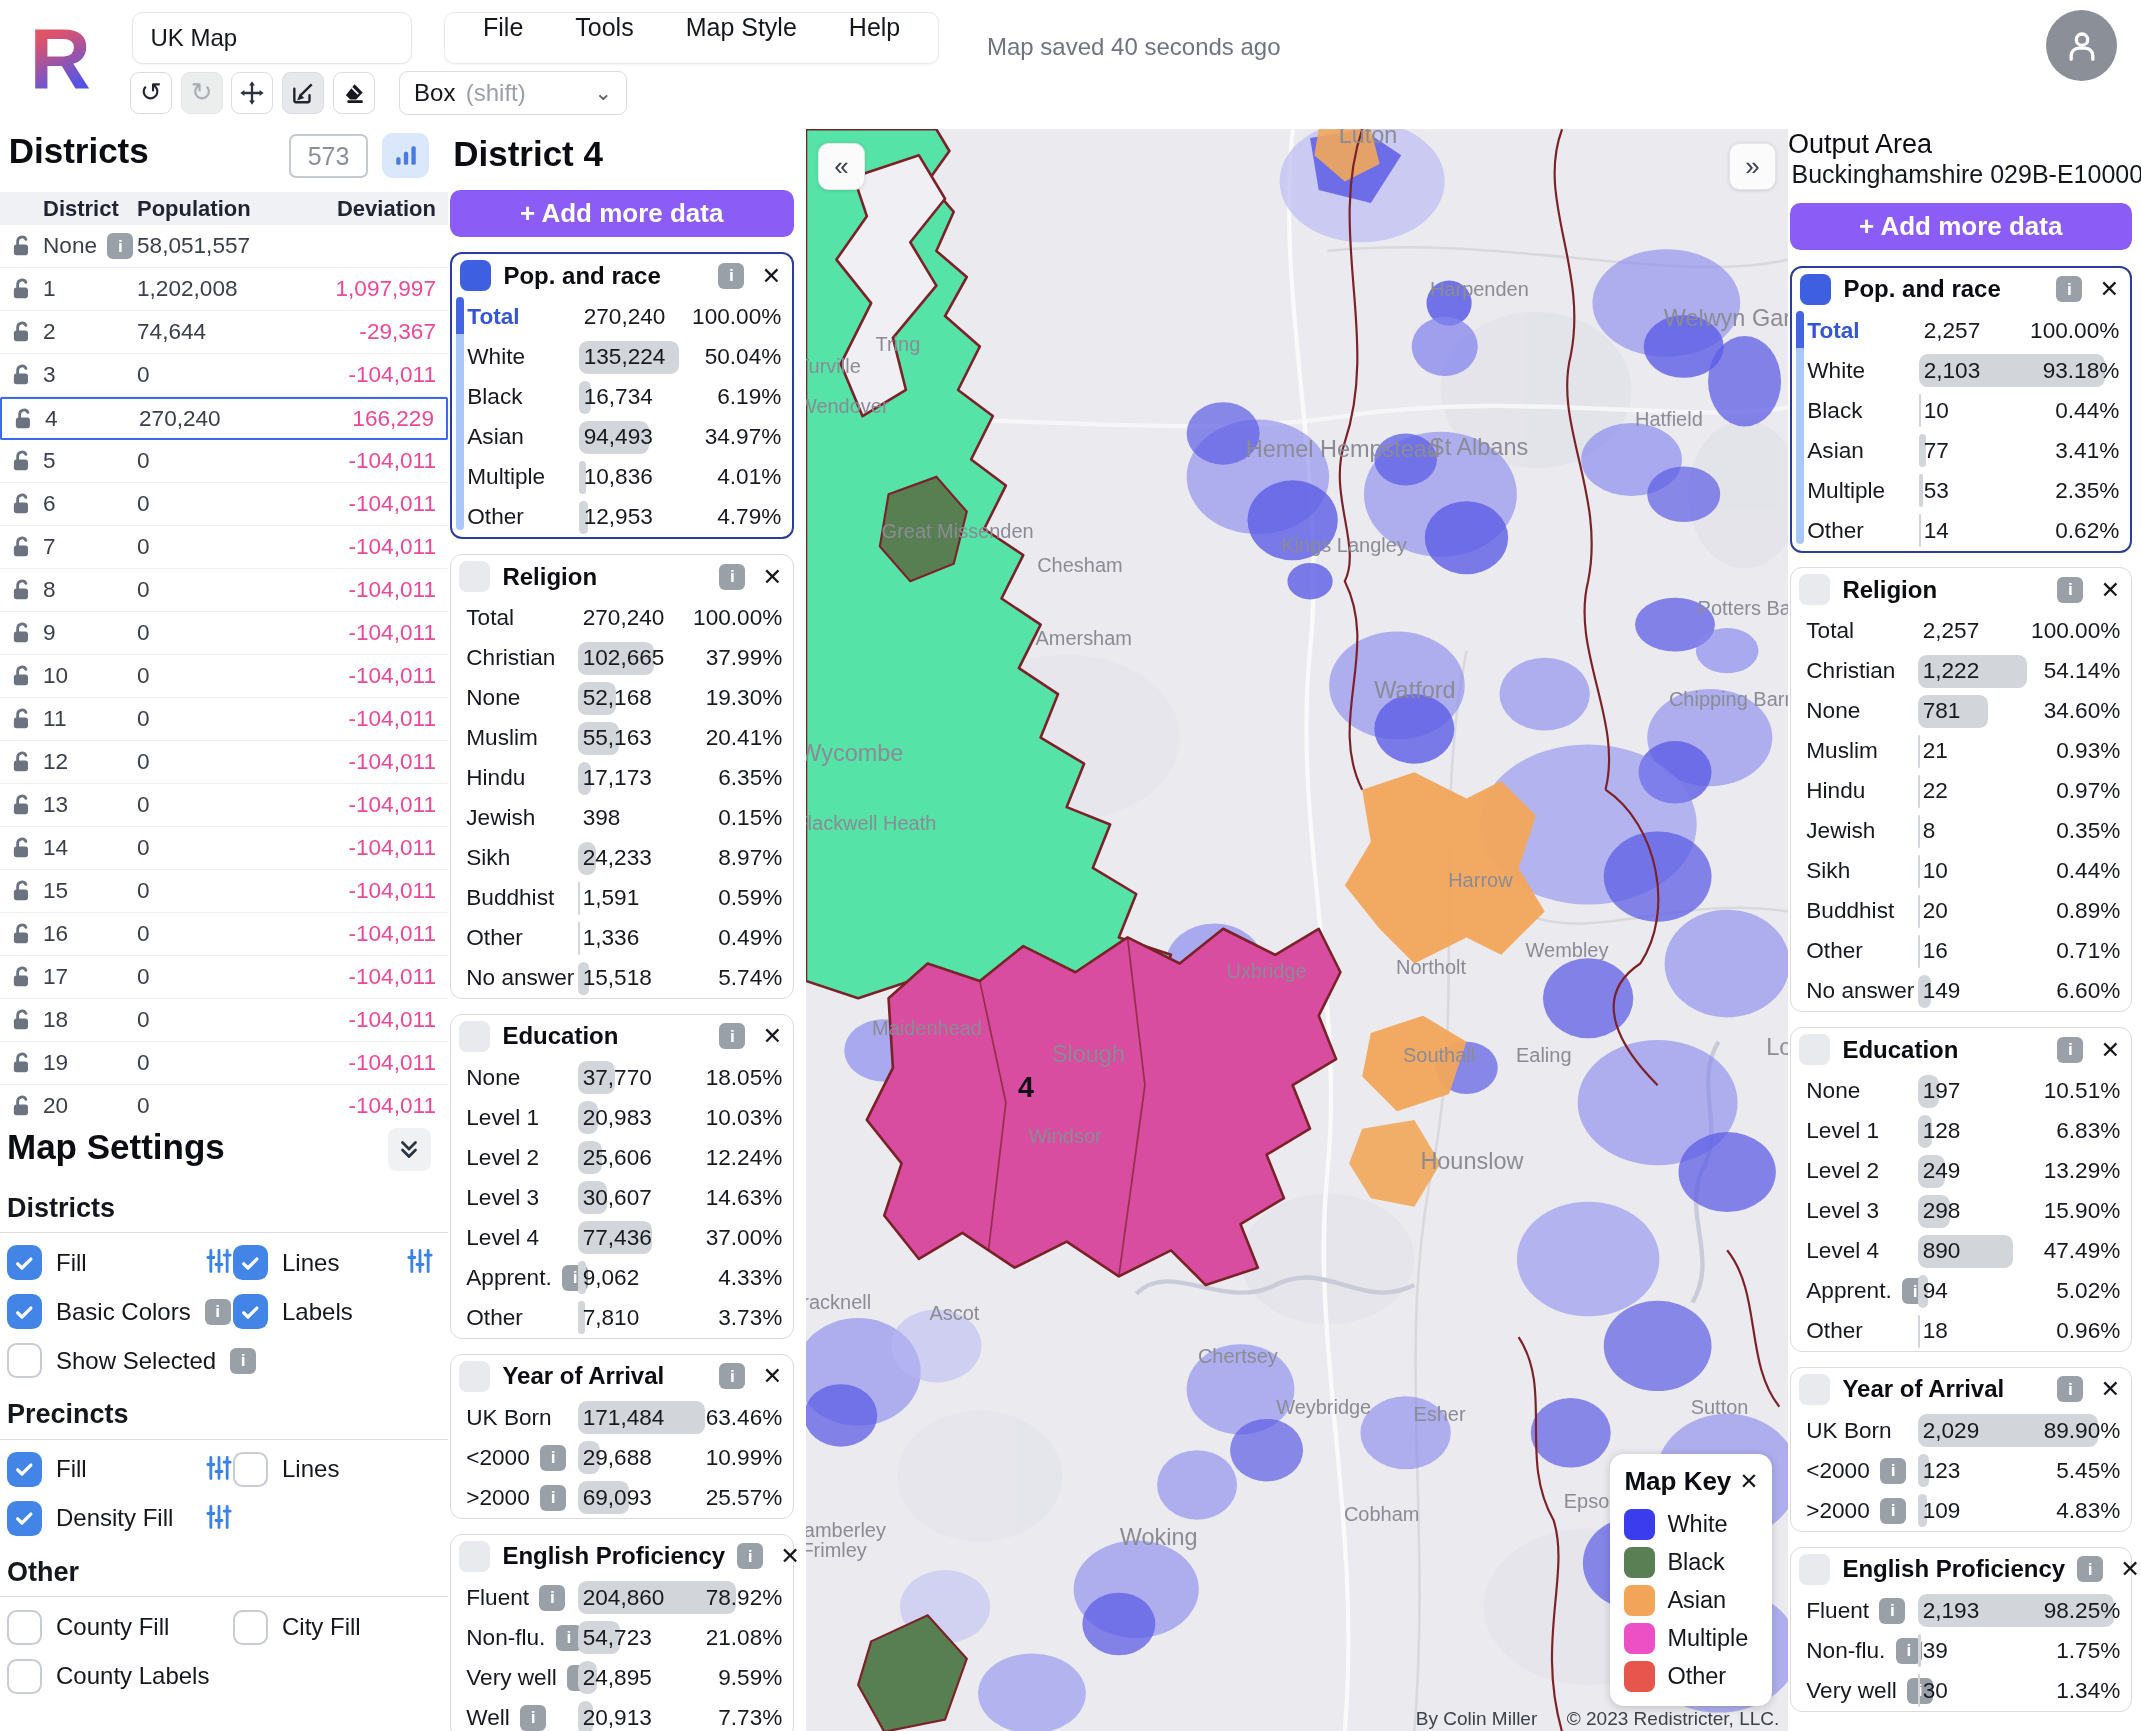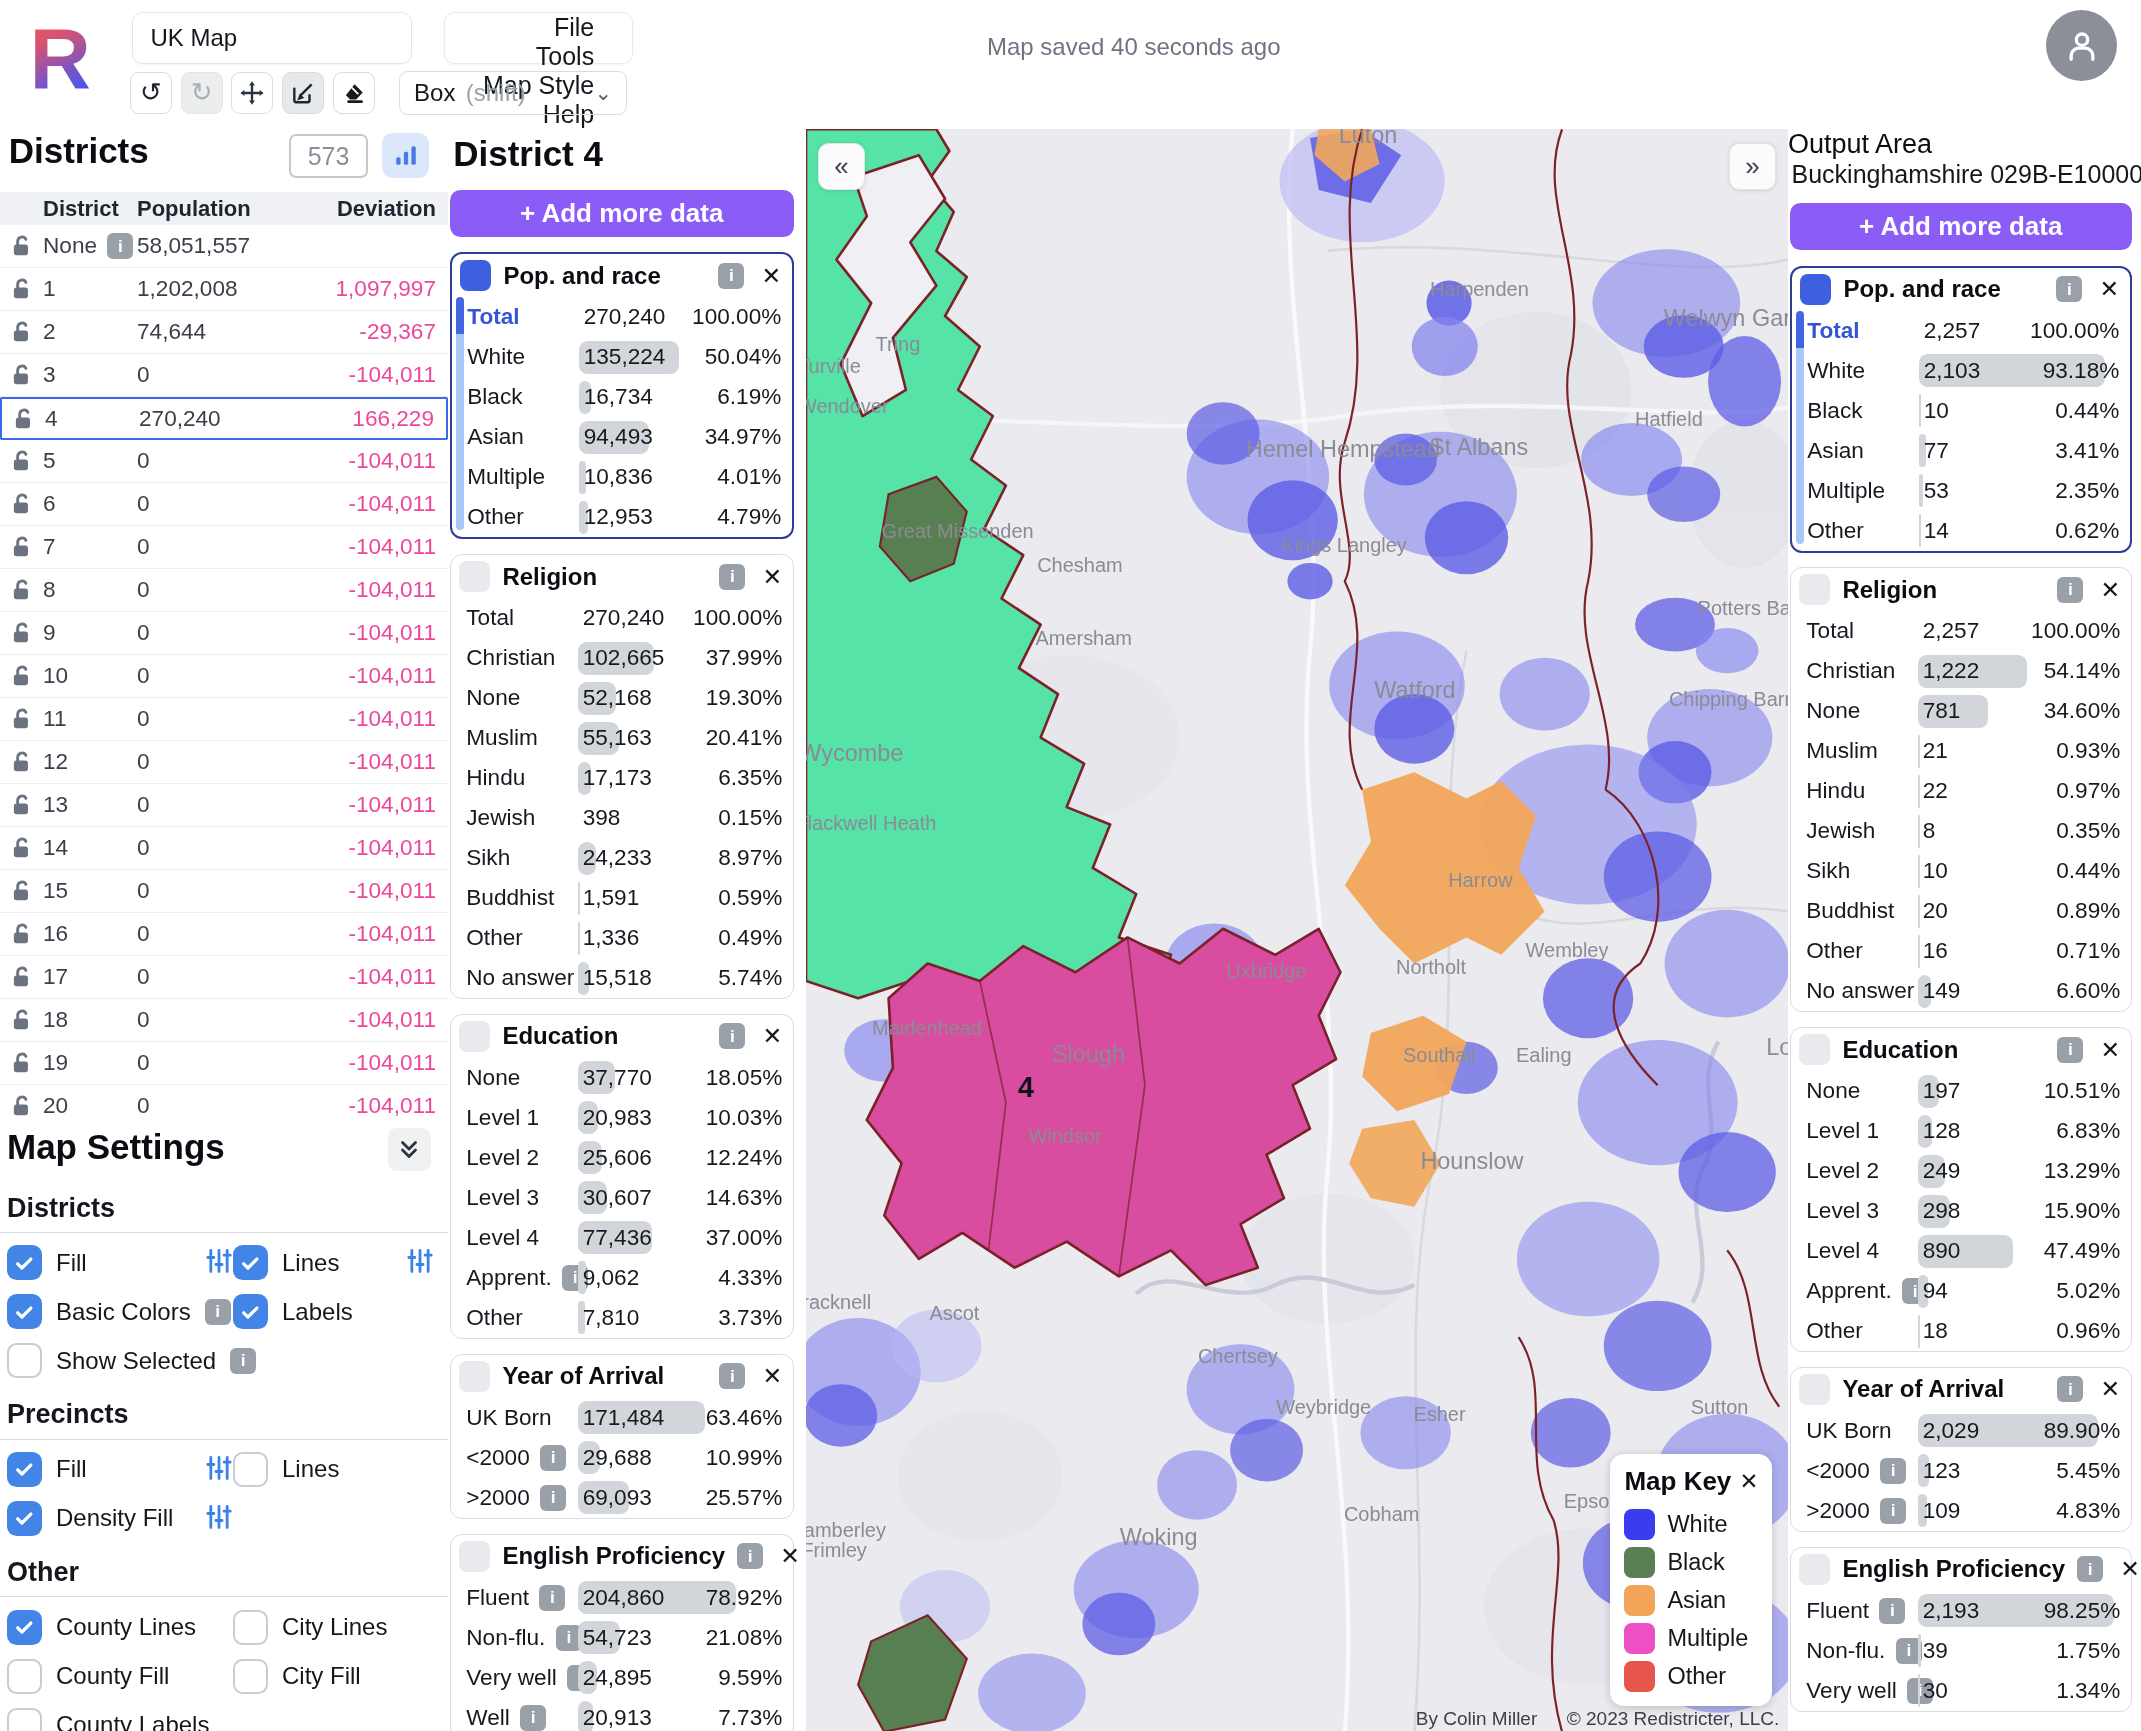--- a/index.html
+++ b/index.html
@@ -5,22 +5,22 @@
   html,body{margin:0;padding:0;background:#ffffff;font-family:"Liberation Sans",sans-serif;}
   #app{position:relative;width:2141px;height:1731px;overflow:hidden;background:#fff;}
 
   
   .topbar{position:absolute;left:0;top:0;width:2141px;height:129px;background:#fff;z-index:30;}
   .logo{position:absolute;left:29.5px;top:1.7px;font-size:85px;font-weight:800;line-height:113px;
         background:linear-gradient(155deg,#f2574f 8%,#d9536f 32%,#5a55e2 72%,#4745ea 95%);
         -webkit-background-clip:text;background-clip:text;color:transparent;}
   .title-input{position:absolute;left:132px;top:12px;width:261px;height:50px;border:1.7px solid #e3e5ea;border-radius:10.4px;
         display:flex;align-items:center;padding-left:17.4px;font-size:24px;color:#14171c;box-shadow:0 0.9px 1.7px rgba(0,0,0,.04);}
-  .menubar{position:absolute;left:444px;top:12px;height:50px;border:1.7px solid #e9eaee;border-radius:10.4px;display:flex;align-items:flex-end;
-        padding:0 12px;box-shadow:0 0.9px 2.6px rgba(0,0,0,.05);flex-direction:column;}
+  .menubar{position:absolute;left:444px;top:12px;height:50px;border:1.7px solid #e9eaee;border-radius:10.4px;display:flex;align-items:flex-start;
+        padding:0 12px;box-shadow:0 0.9px 2.6px rgba(0,0,0,.05);}
   .menu-item{font-size:25px;color:#14171c;padding:0 26px;cursor:default;}
   .saved{position:absolute;left:987px;top:33px;font-size:24px;color:#6e7480;}
   .avatar{position:absolute;right:24px;top:10.4px;width:71px;height:71px;border-radius:50%;background:#8a8f98;display:flex;align-items:center;justify-content:center;}
   .toolrow{position:absolute;left:130px;top:71px;height:43px;display:flex;gap:8.7px;align-items:center;}
   .toolbtn{width:42px;height:42px;border:1.7px solid #d9dbe0;border-radius:8.7px;background:#fff;display:flex;align-items:center;justify-content:center;
         font-size:26px;color:#1f2430;}
   .toolbtn.disabled{background:#eceded;color:#a9adb5;border-color:#e3e4e8;}
   .toolbtn.active{background:#e7e8eb;}
   .tool-dropdown{margin-left:15.6px;width:198px;height:42px;border:1.7px solid #d9dbe0;border-radius:8.7px;display:flex;align-items:center;padding:0 14px;gap:10.4px;}
   .tool-dropdown .dd-label{font-size:24px;color:#14171c;}
@@ -567,34 +567,20 @@
                       <path d="M5 3 v18 M12 3 v18 M19 3 v18"></path>
                       <path d="M2.4 9 h5.2 M9.4 15 h5.2 M16.4 7 h5.2"></path>
                     </g>
                   </svg></span>
               </div>
               <div class="cb-cell c2"></div>
             </div>
           </div>
           <div class="ms-group-head">Other</div>
           <div class="ms-rows">
-            <div class="ms-row">
-              <div class="cb-cell c1">
-                <span class="checkbox on">
-                  <svg width="22.6" height="22.6" viewBox="0 0 24 24">
-                    <path d="M5 12.5 l4.5 4.5 L19 7.5" fill="none" stroke="#fff" stroke-width="3.4" stroke-linecap="round" stroke-linejoin="round"></path>
-                  </svg>
-                </span>
-                <span class="cb-label">County Lines</span>
-              </div>
-              <div class="cb-cell c2">
-                <span class="checkbox off"></span>
-                <span class="cb-label">City Lines</span>
-              </div>
-            </div>
             <div class="ms-row">
               <div class="cb-cell c1">
                 <span class="checkbox off"></span>
                 <span class="cb-label">County Fill</span>
               </div>
               <div class="cb-cell c2">
                 <span class="checkbox off"></span>
                 <span class="cb-label">City Fill</span>
               </div>
             </div>

